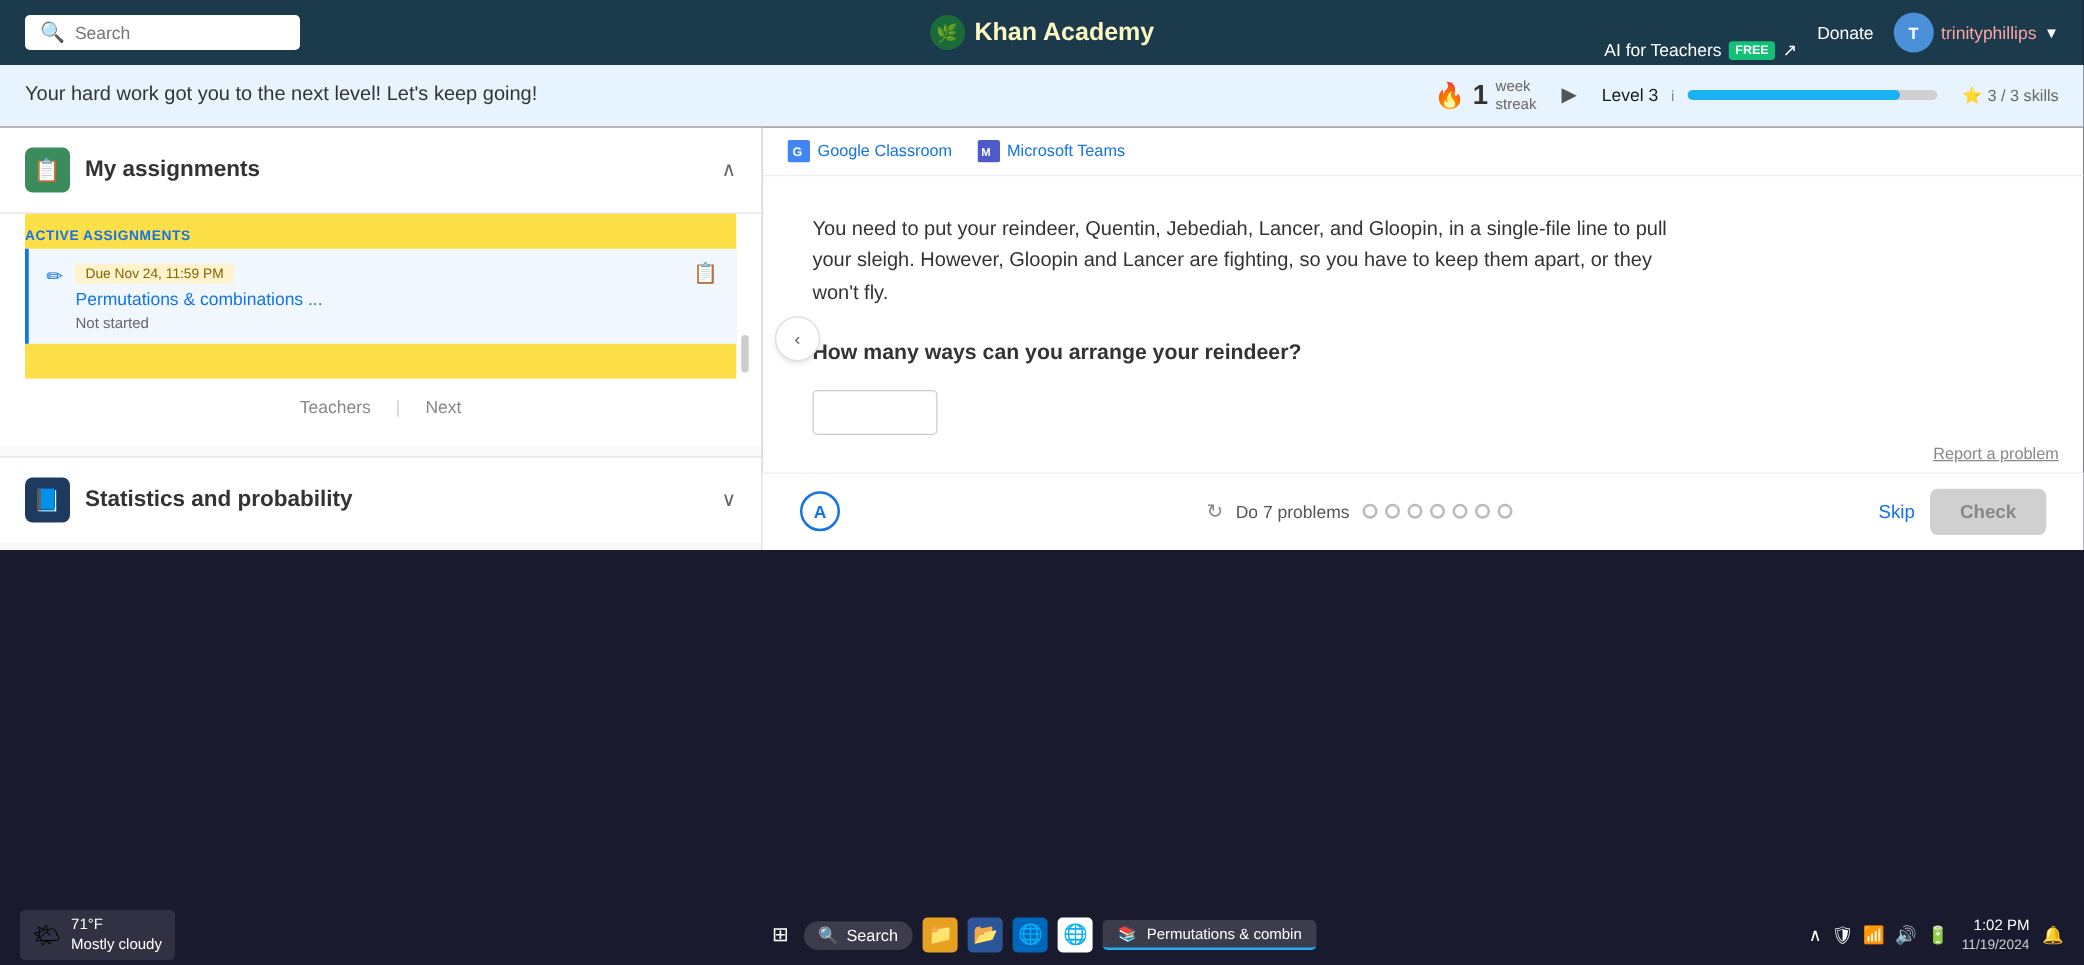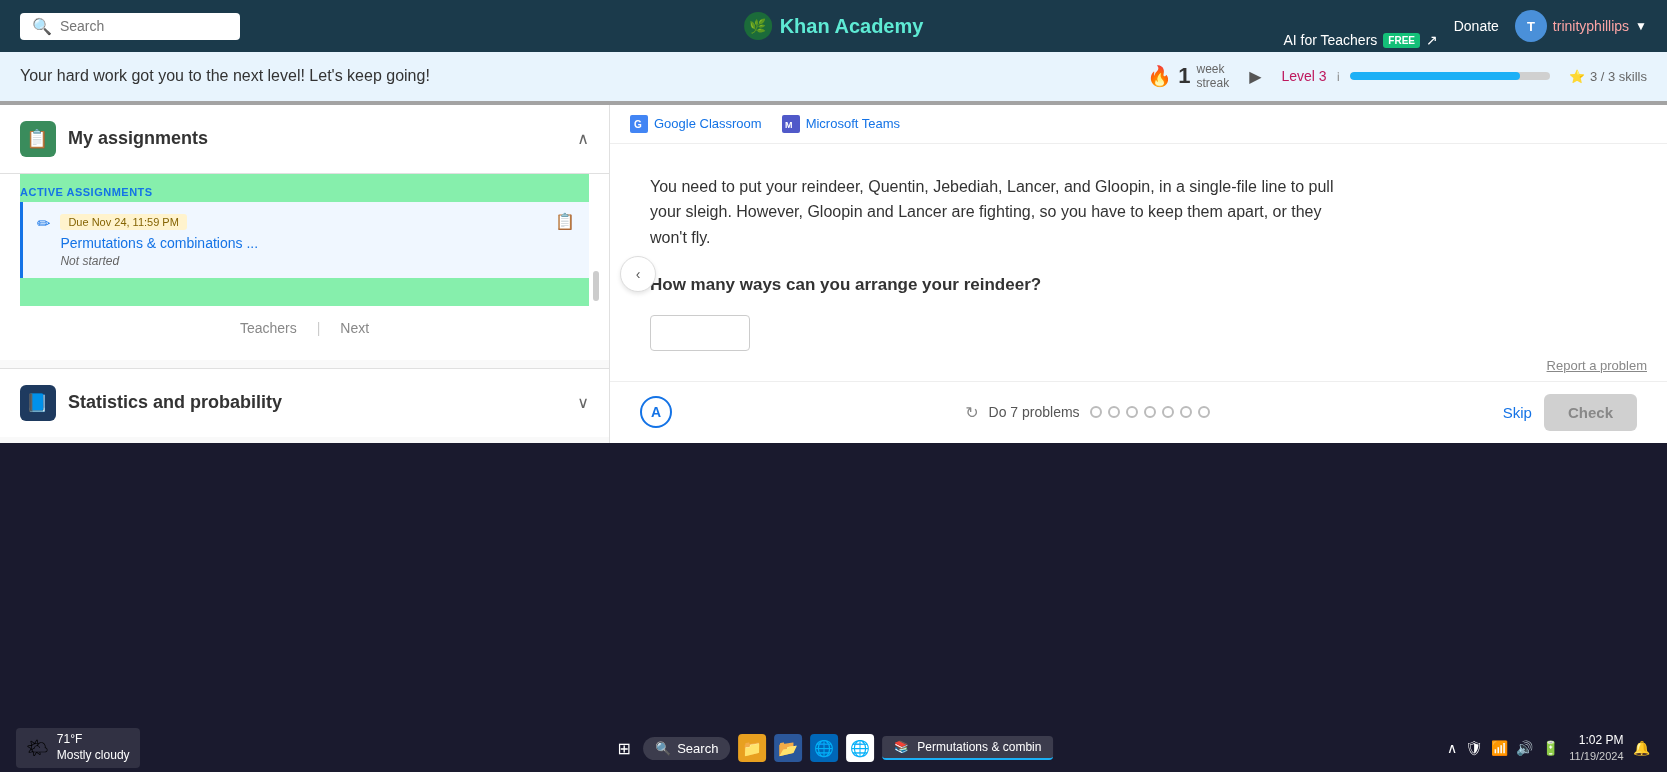--- a/index.html
+++ b/index.html
@@ -56,21 +56,21 @@
       background: #1b6b3a;
       border-radius: 50%;
       display: flex;
       align-items: center;
       justify-content: center;
       color: white;
       font-size: 14px;
       font-weight: bold;
     }
     .navbar-title {
-      color: #5eead4;
+      color: #fef9c3;
       font-size: 20px;
       font-weight: 600;
     }
     .navbar-right {
       display: flex;
       align-items: center;
       gap: 16px;
     }
     .ai-teachers-btn {
       display: flex;
@@ -111,21 +111,21 @@
       font-size: 14px;
     }
 
     
     .motivation-banner {
       background: #e8f4fd;
       padding: 10px 20px;
       display: flex;
       align-items: center;
       justify-content: space-between;
-      border-bottom: 4px solid #a3a3a3;
+      border-bottom: 1px solid #a3a3a3;
     }
     .motivation-text {
       font-size: 16px;
       color: #333;
       font-weight: 500;
     }
     .streak-area {
       display: flex;
       align-items: center;
       gap: 20px;
@@ -158,21 +158,21 @@
       font-size: 16px;
     }
     .level-area {
       display: flex;
       align-items: center;
       gap: 10px;
     }
     .level-text {
       font-size: 14px;
       font-weight: 500;
-      color: #be185d;
+      color: #0f172a;
     }
     .level-bar {
       width: 200px;
       height: 8px;
       background: #d0d0d0;
       border-radius: 4px;
       overflow: hidden;
     }
     .level-bar-fill {
       height: 100%;
@@ -234,21 +234,21 @@
       color: #333;
     }
     .chevron-up {
       color: #666;
       font-size: 16px;
       cursor: pointer;
     }
 
     .active-assignments-section {
       padding: 12px 20px 0;
-      background: #86efac;
+      background: #fde047;
     }
     .active-label {
       font-size: 11px;
       font-weight: 700;
       color: #1473e6;
       letter-spacing: 0.5px;
       margin-bottom: 4px;
     }
     .assignment-name {
       font-size: 15px;
@@ -289,21 +289,20 @@
       color: #1473e6;
       font-size: 14px;
       font-weight: 500;
       text-decoration: none;
       margin-top: 10px;
     }
     .assignment-item-status {
       color: #666;
       font-size: 12px;
       margin-top: 2px;
-      font-style: italic;
     }
     .assignment-item-action {
       color: #555;
       font-size: 16px;
       cursor: pointer;
     }
 
     .prev-next {
       display: flex;
       justify-content: center;

